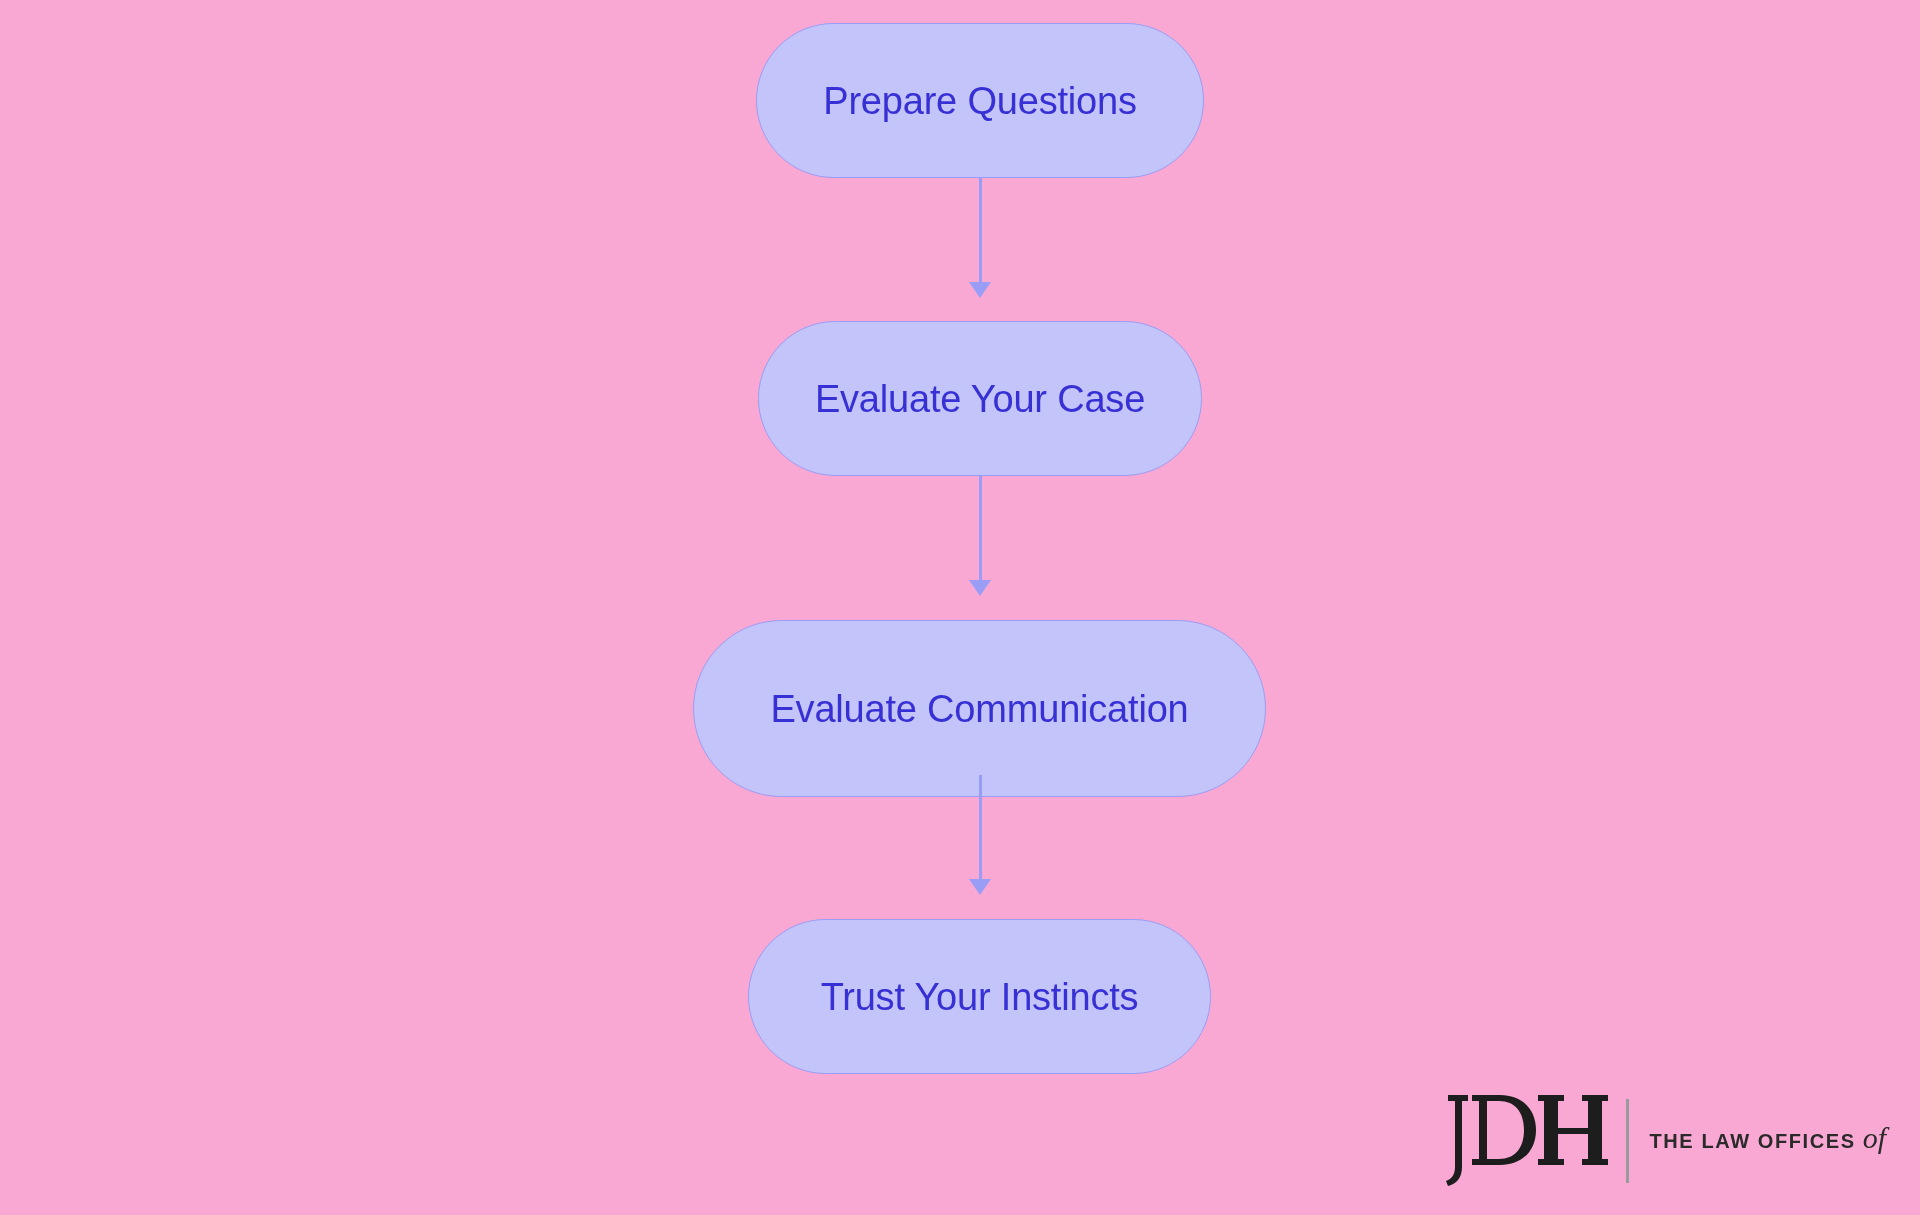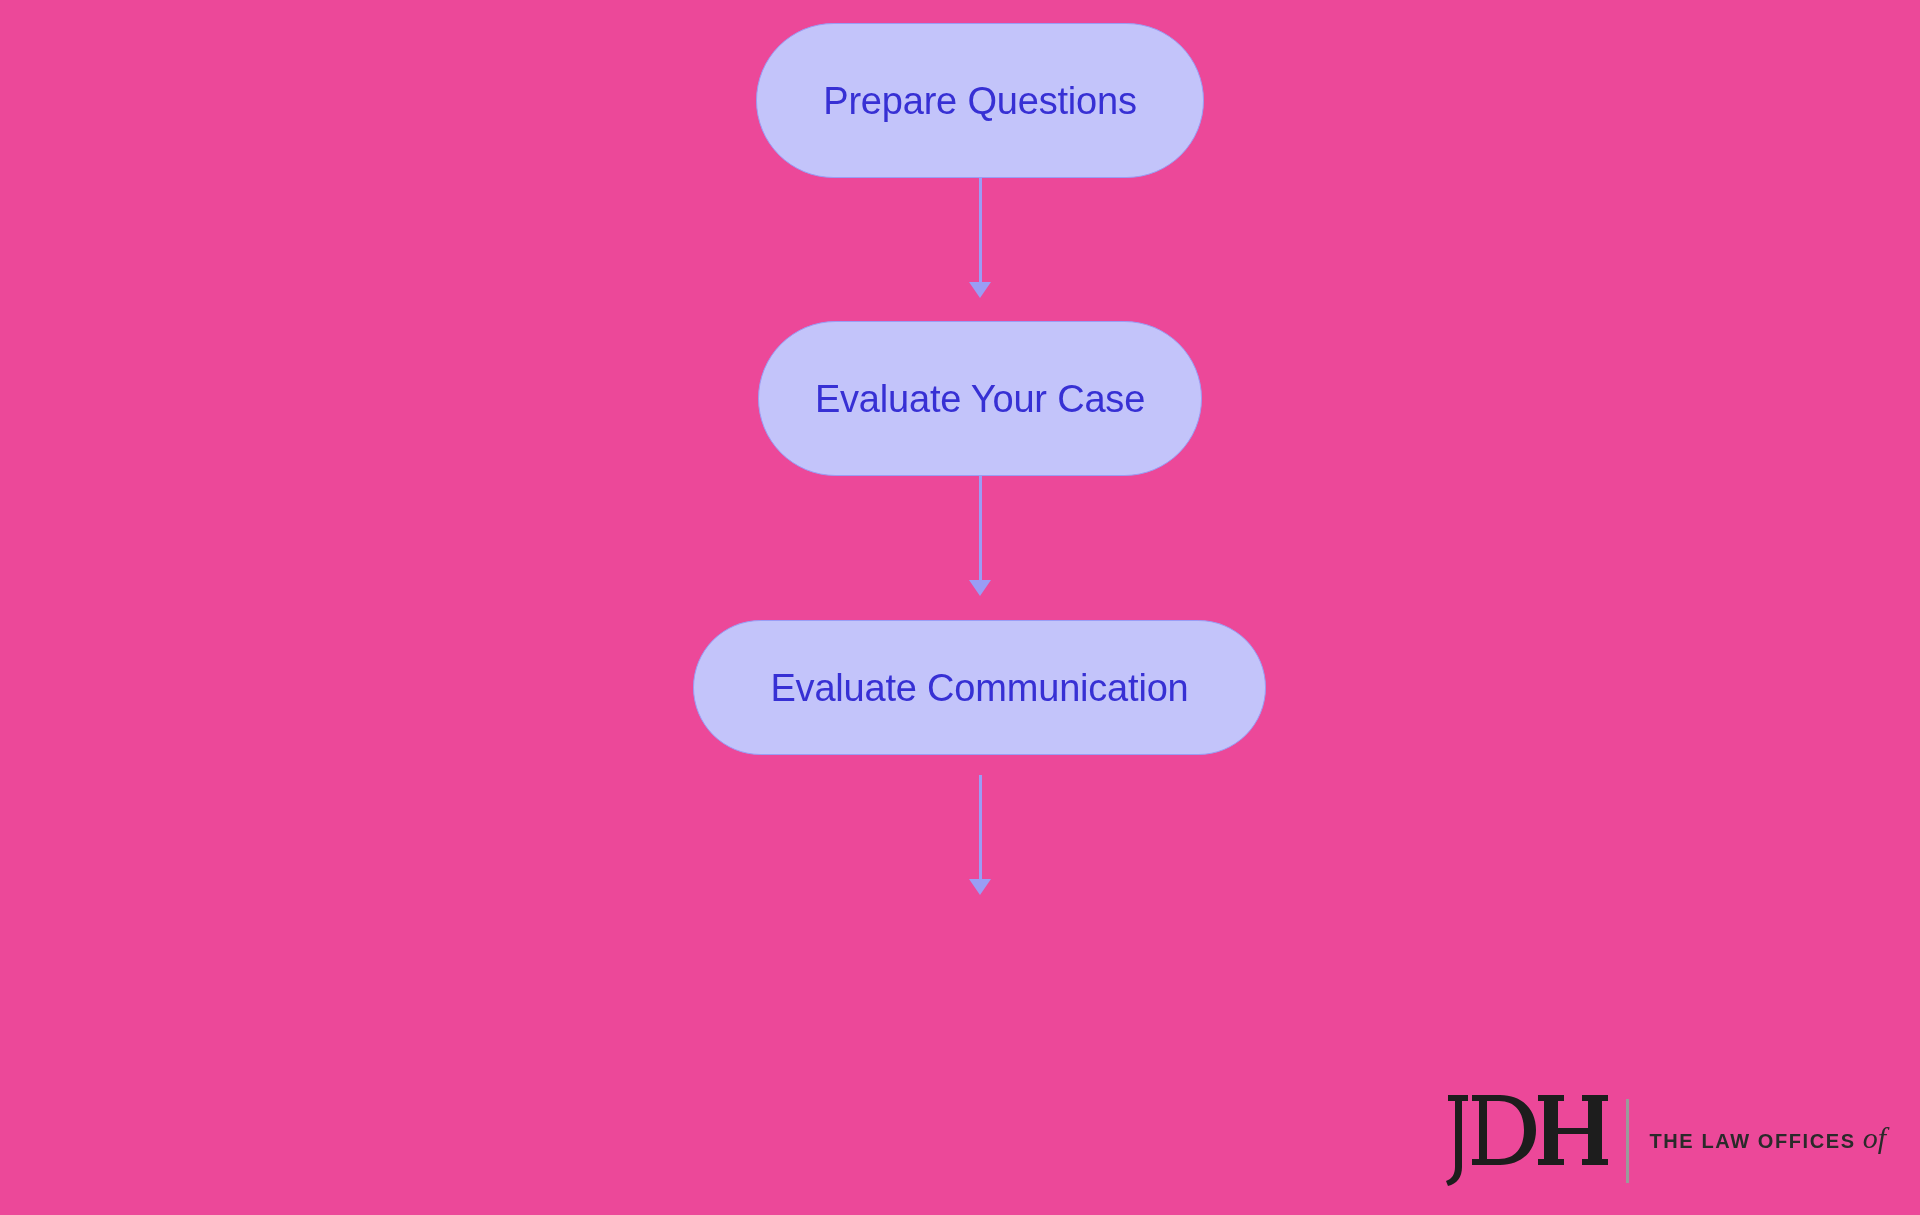--- a/index.html
+++ b/index.html
@@ -5,21 +5,21 @@
   * { margin:0; padding:0; box-sizing:border-box; }
   html, body {
     width:1920px; height:1215px;
     background:#ffffff;
     font-family:"Liberation Sans", sans-serif;
     overflow:hidden;
   }
   #canvas {
     position:relative;
     width:1920px; height:1215px;
-    background:#ec4899;
+    background:#f9a8d4;
   }
 
   
   #flow {
     position:absolute;
     left:0; top:0;
     width:1920px; height:1100px;
   }
   .node {
     position:absolute;
@@ -137,29 +137,32 @@
 
     <div class="node" style="left:758px; top:321px; width:444px; height:155px;">
       <span class="node-label">Evaluate Your Case</span>
     </div>
 
     <div class="connector" style="left:980px; top:476px; height:120px;">
       <div class="conn-line" style="height:104px;"></div>
       <div class="conn-head" style="top:104px;"></div>
     </div>
 
-    <div class="node" style="left:693px; top:620px; width:573px; height:135px;">
+    <div class="node" style="left:693px; top:620px; width:573px; height:177px;">
       <span class="node-label">Evaluate Communication</span>
     </div>
 
     <div class="connector" style="left:980px; top:775px; height:120px;">
       <div class="conn-line" style="height:104px;"></div>
       <div class="conn-head" style="top:104px;"></div>
     </div>
 
+    <div class="node" style="left:748px; top:919px; width:463px; height:155px;">
+      <span class="node-label">Trust Your Instincts</span>
+    </div>
 
   </div>
 
   <div id="logo">
 
     <svg id="logo-mark" viewBox="0 0 168 96" aria-hidden="true">
       <g fill="#1d1d1d">
 
         <path d="M6 2 h20 v6 h-6 v66 c0 10 -5 17 -14 19 l-2 -5 c6 -2 9 -7 9 -14 V8 H6 Z"></path>
 

